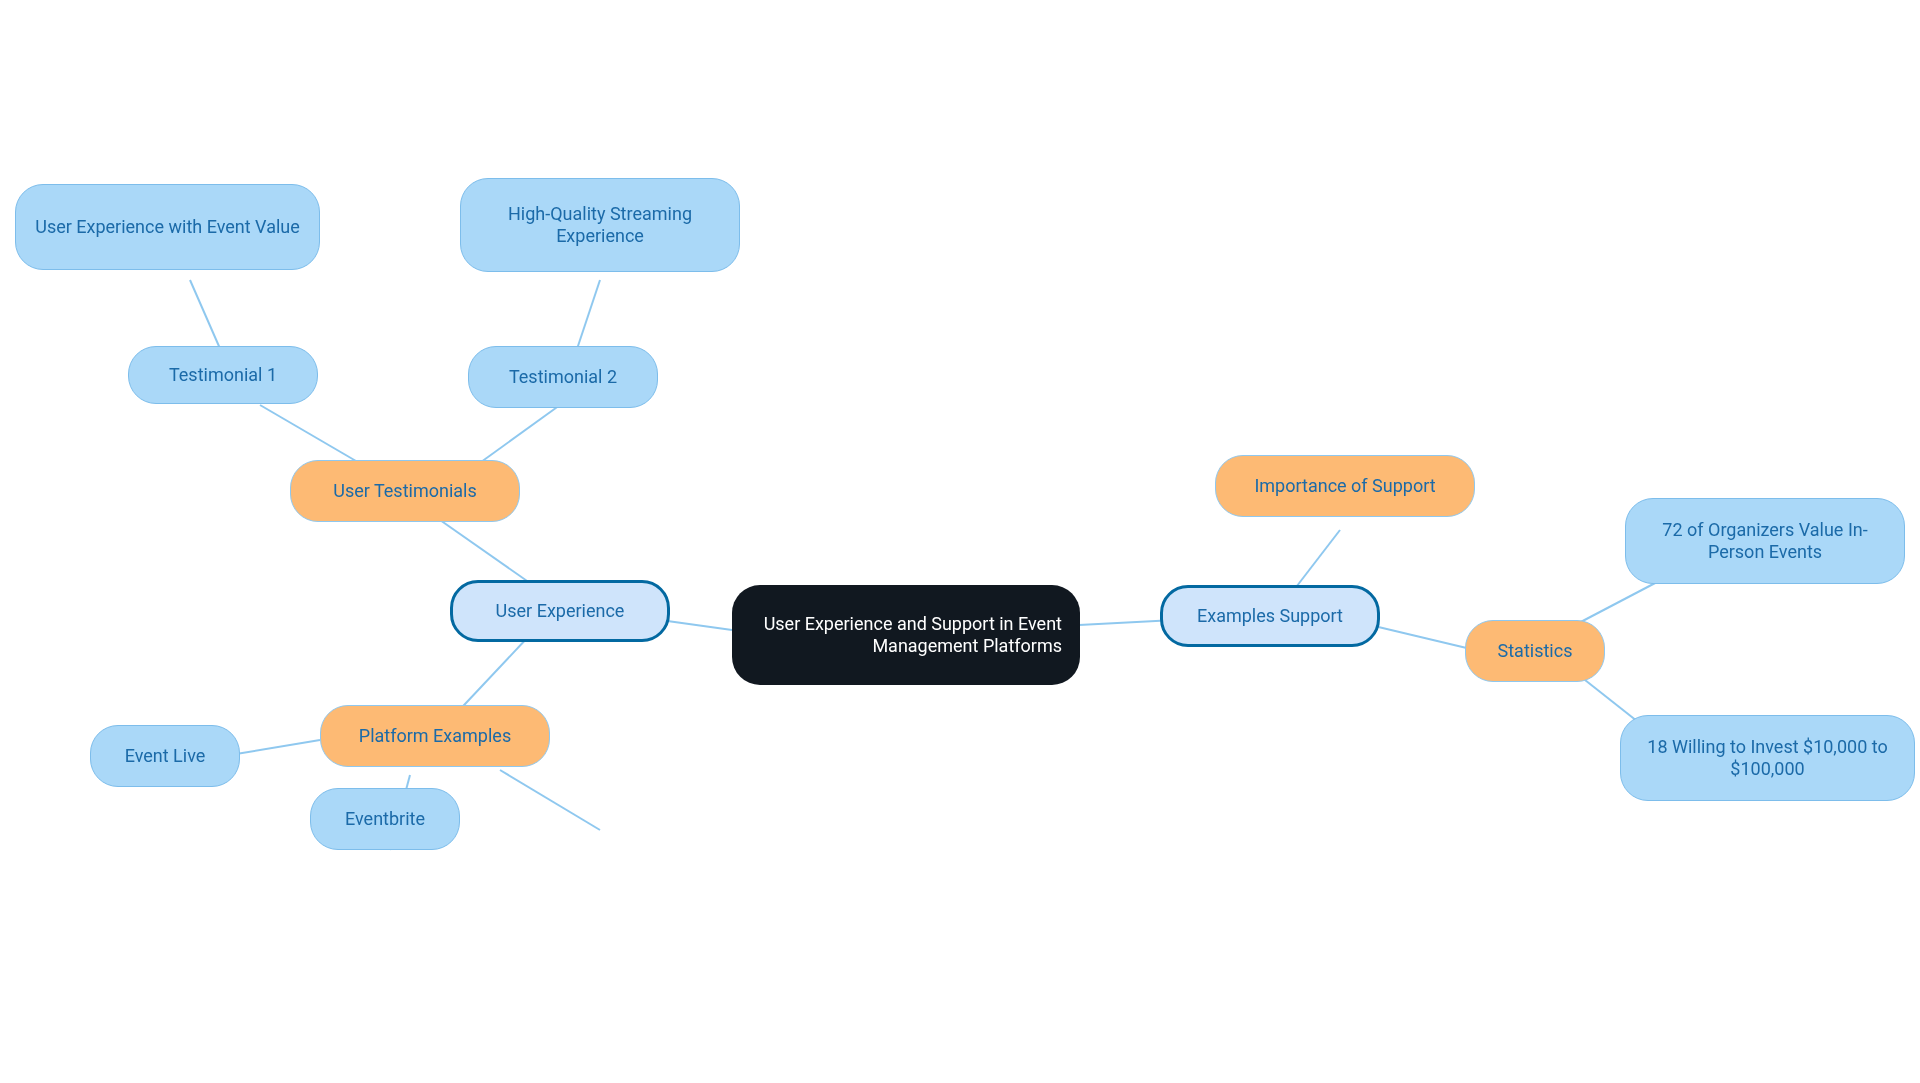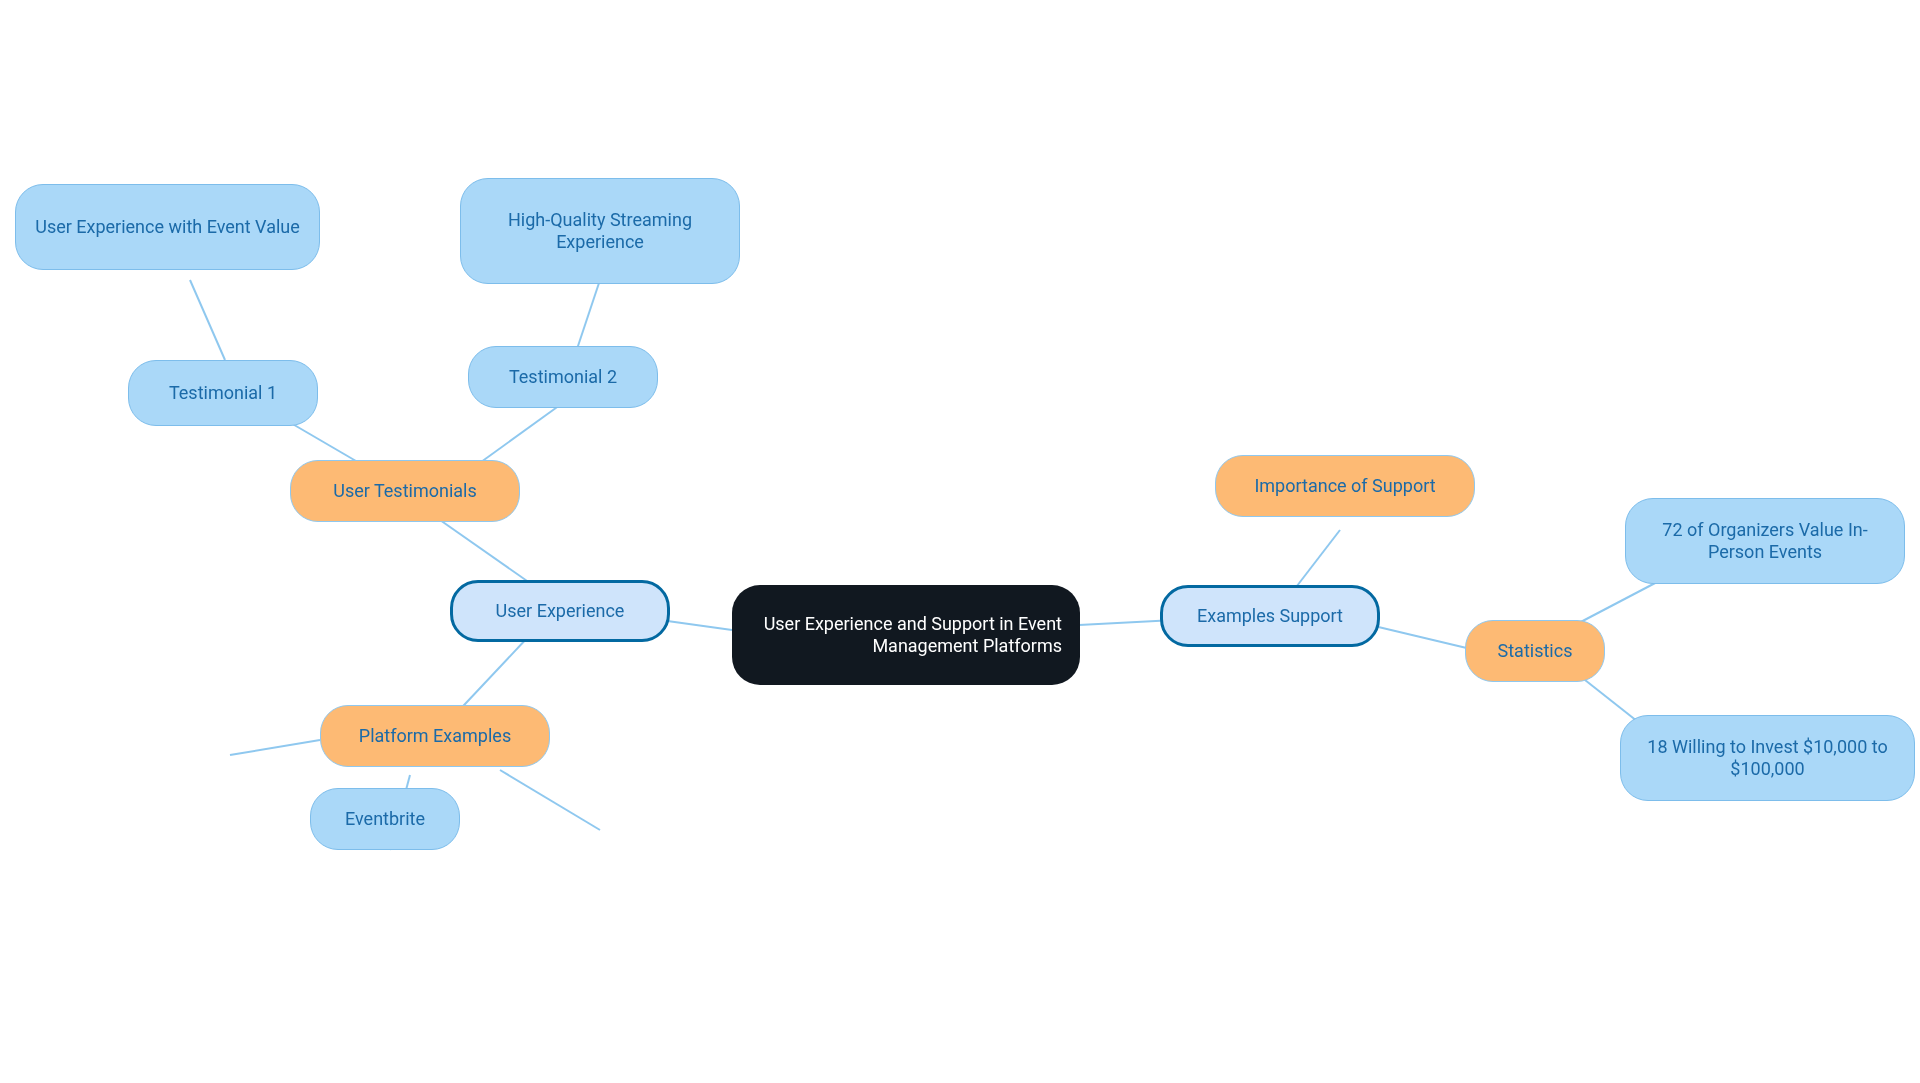--- a/index.html
+++ b/index.html
@@ -115,34 +115,37 @@
     <span>Importance of Support</span>
   </div>
 
   <div class="node level2" style="left:320px; top:705px; width:230px; height:62px;">
     <span>Platform Examples</span>
   </div>
   <div class="node level2" style="left:1465px; top:620px; width:140px; height:62px;">
     <span>Statistics</span>
   </div>
 
-  <div class="node level3" style="left:128px; top:360px; width:190px; height:66px;align-items:center;">
+  <div class="node level3" style="left:128px; top:346px; width:190px; height:58px;align-items:center;">
     <span>Testimonial 1</span>
   </div>
   <div class="node level3" style="left:468px; top:346px; width:190px; height:62px;">
     <span>Testimonial 2</span>
   </div>
 
   <div class="node level3" style="left:15px; top:184px; width:305px; height:86px;">
     <span>User Experience with Event Value</span>
   </div>
-  <div class="node level3" style="left:460px; top:178px; width:280px; height:106px;">
+  <div class="node level3" style="left:460px; top:178px; width:280px; height:94px;">
     <span>High-Quality Streaming Experience</span>
   </div>
 
+  <div class="node level3" style="left:90px; top:725px; width:150px; height:62px;">
+    <span>Event Live</span>
+  </div>
   <div class="node level3" style="left:310px; top:788px; width:150px; height:62px;">
     <span>Eventbrite</span>
   </div>
 
   <div class="node level3" style="left:1625px; top:498px; width:280px; height:86px;">
     <span>72 of Organizers Value In-Person Events</span>
   </div>
   <div class="node level3" style="left:1620px; top:715px; width:295px; height:86px;">
     <span>18 Willing to Invest $10,000 to $100,000</span>
   </div>

